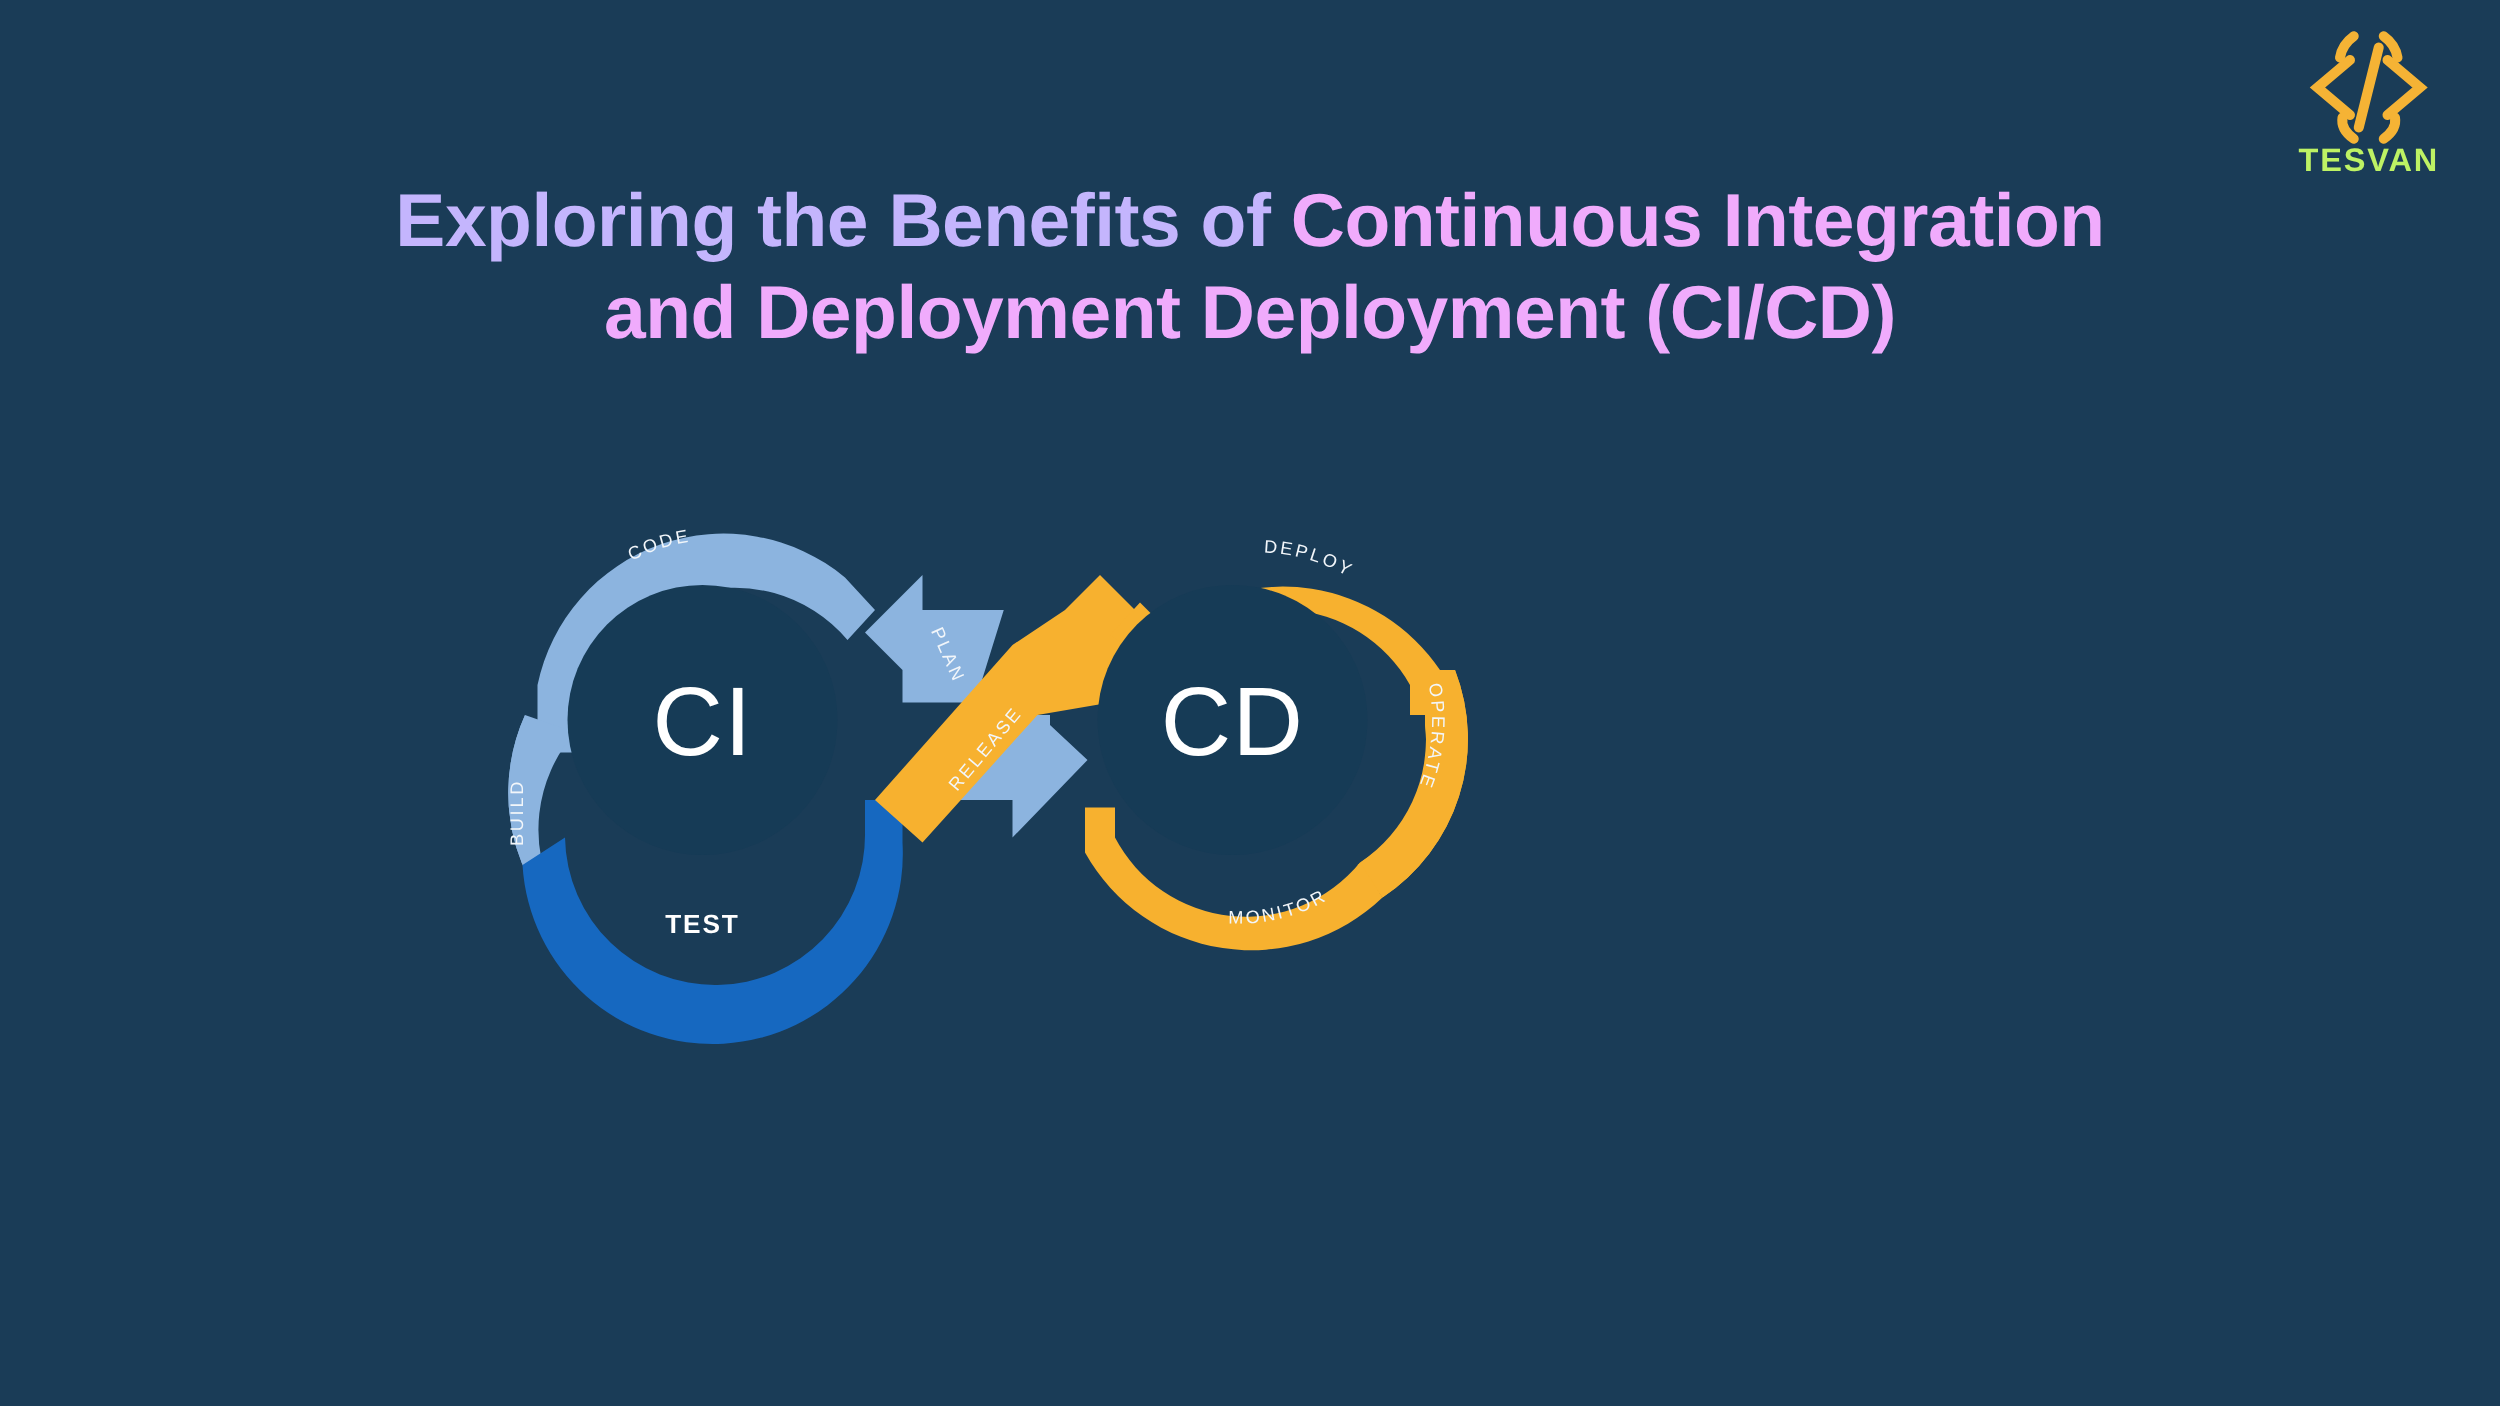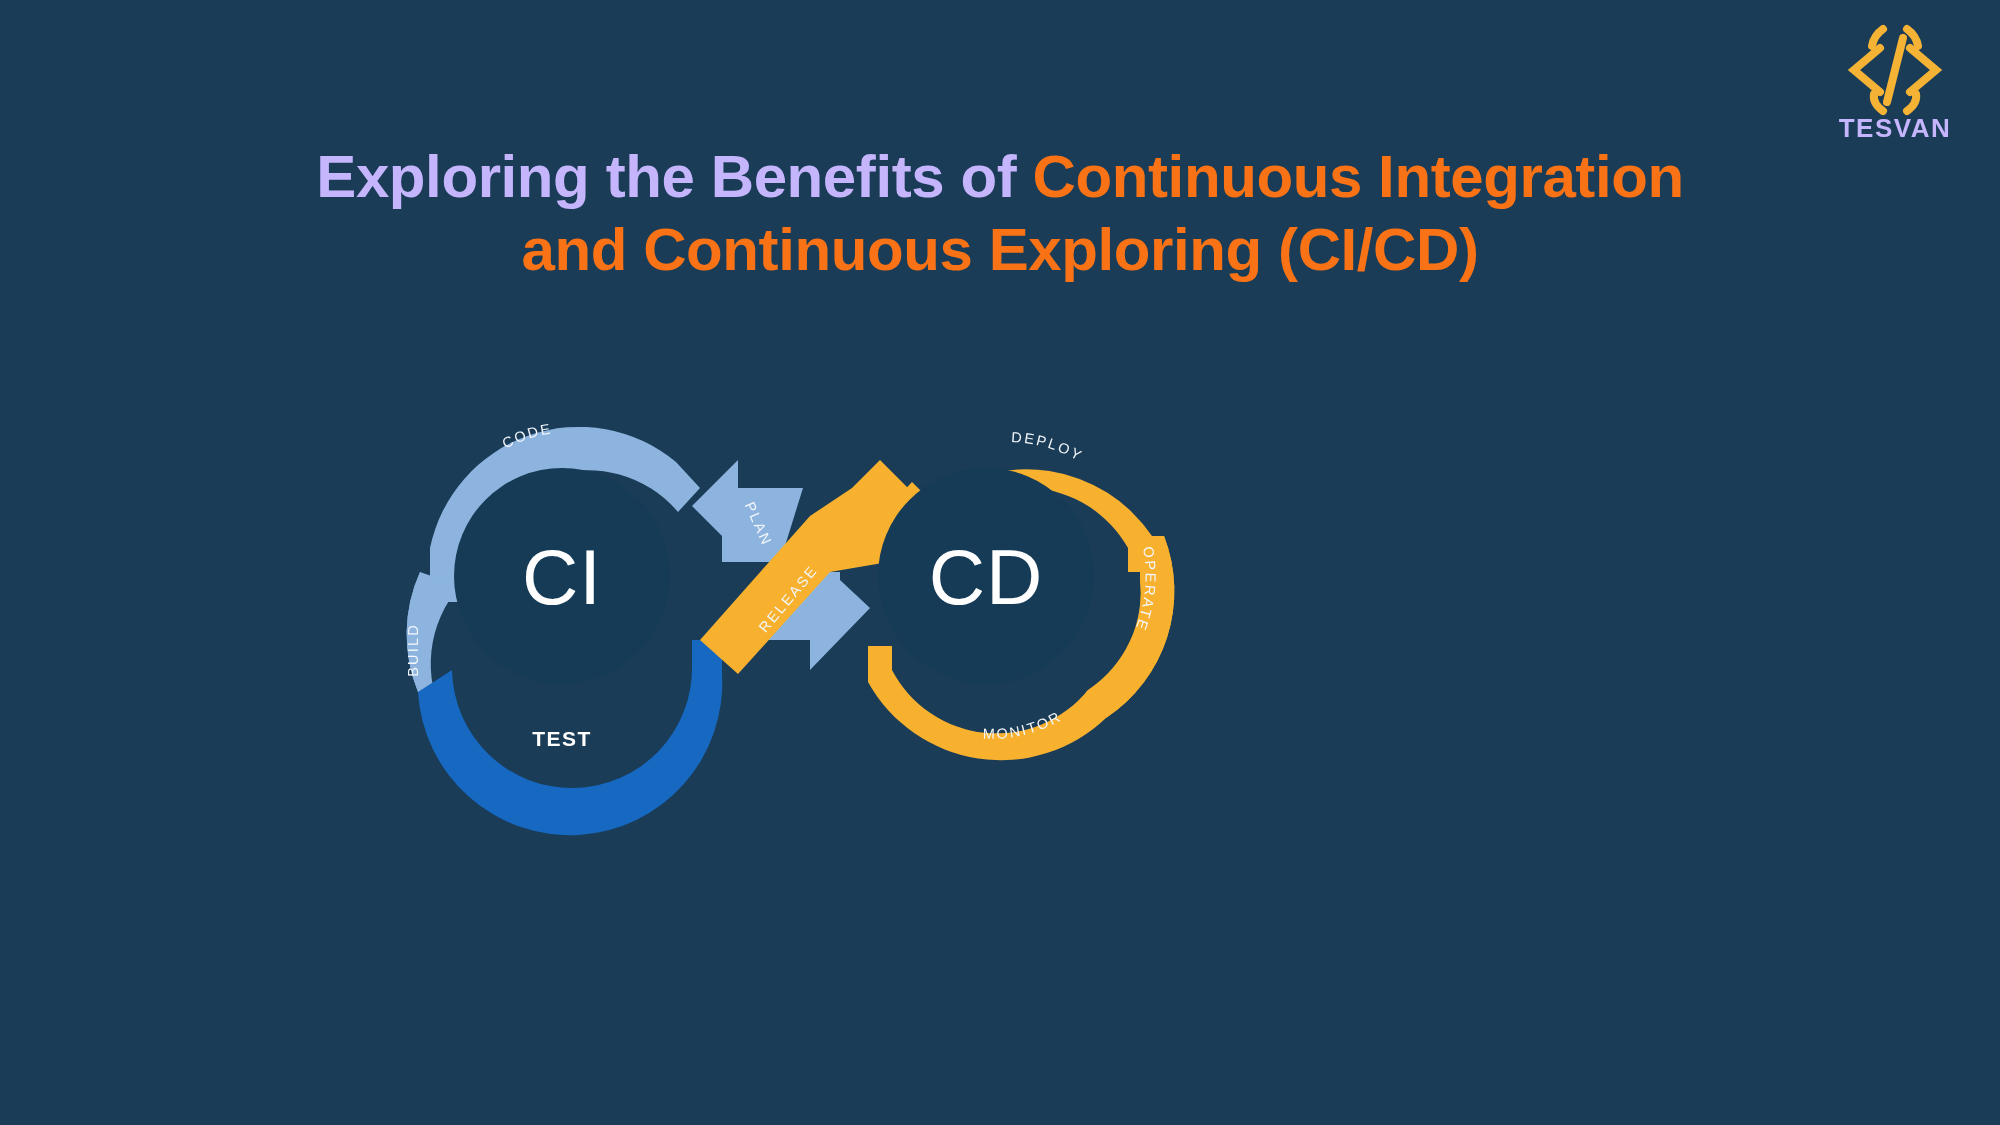--- a/index.html
+++ b/index.html
@@ -13,40 +13,40 @@
   #root{position:absolute;inset:0;}
 
   
   .logo{
     position:absolute;top:22px;right:30px;
     width:150px;height:130px;
     display:flex;flex-direction:column;align-items:center;justify-content:flex-start;
   }
   .logo-mark{width:110px;height:95px;display:block;}
   .logo-word{
-    color:#c4b5fd;font-size:26px;font-weight:700;letter-spacing:1.5px;
+    color:#bef264;font-size:26px;font-weight:700;letter-spacing:1.5px;
     margin-top:-4px;font-family:"Liberation Sans", sans-serif;
   }
 
   
   .title-wrap{
     position:absolute;top:140px;left:0;right:0;
     text-align:center;
     padding:0 140px;
   }
   .title-line{
     font-family:"Liberation Sans", sans-serif;
     font-weight:700;
     font-size:60px;
     line-height:1.22;
     letter-spacing:-0.4px;
     white-space:nowrap;
   }
   .tw{color:#c4b5fd;}
-  .ty{color:#f97316;}
+  .ty{color:#f0abfc;}
 
   
   .diagram{
     position:absolute;
     left:340px;top:340px;
     width:900px;height:460px;
   }
   .diagram svg{display:block;width:900px;height:460px;overflow:visible;}
 
   .seg-label{
@@ -89,21 +89,21 @@
       </g>
     </svg>
     <div class="logo-word">TESVAN</div>
   </div>
 
   <div class="title-wrap">
     <div class="title-line">
       <span class="tw">Exploring the Benefits of </span><span class="ty">Continuous Integration</span>
     </div>
     <div class="title-line">
-      <span class="ty">and Continuous Exploring (CI/CD)</span>
+      <span class="ty">and Deployment Deployment (CI/CD)</span>
     </div>
   </div>
 
   <div class="diagram">
     <svg viewBox="0 0 900 460" xmlns="http://www.w3.org/2000/svg">
 
       <defs>
 
         <path id="arcCode" d="M 92 232 A 140 140 0 0 1 332 134"></path>
         <path id="arcBuild" d="M 63 300 A 140 140 0 0 1 75 203"></path>

